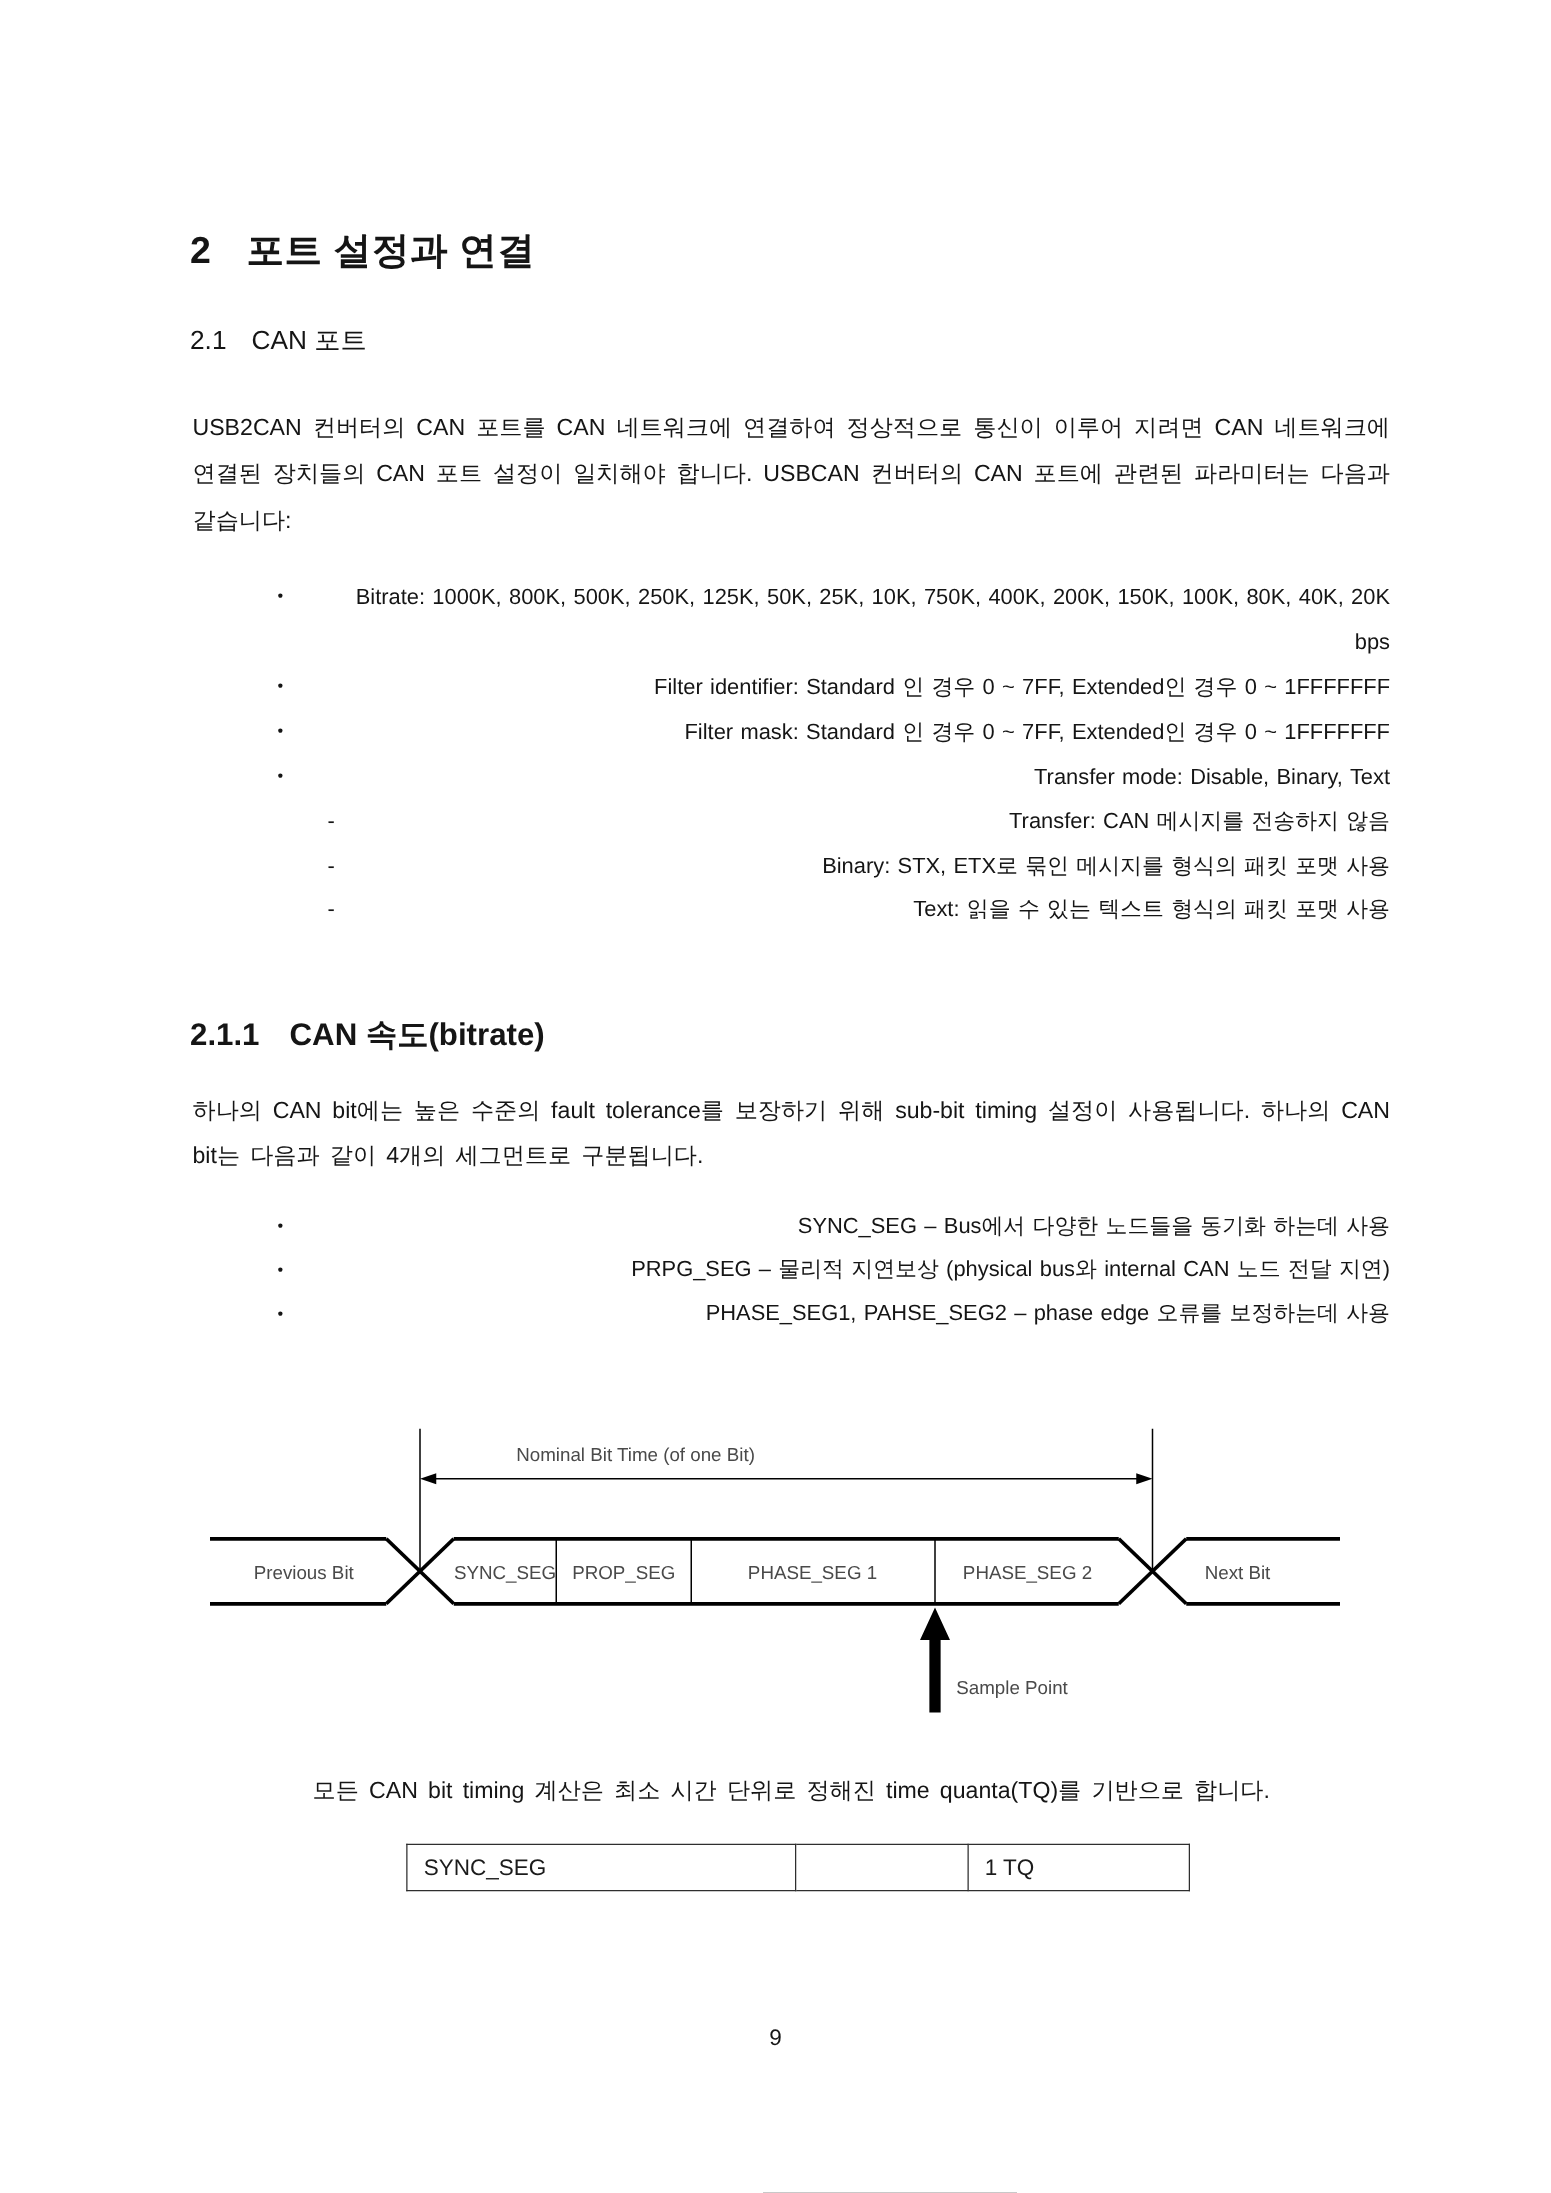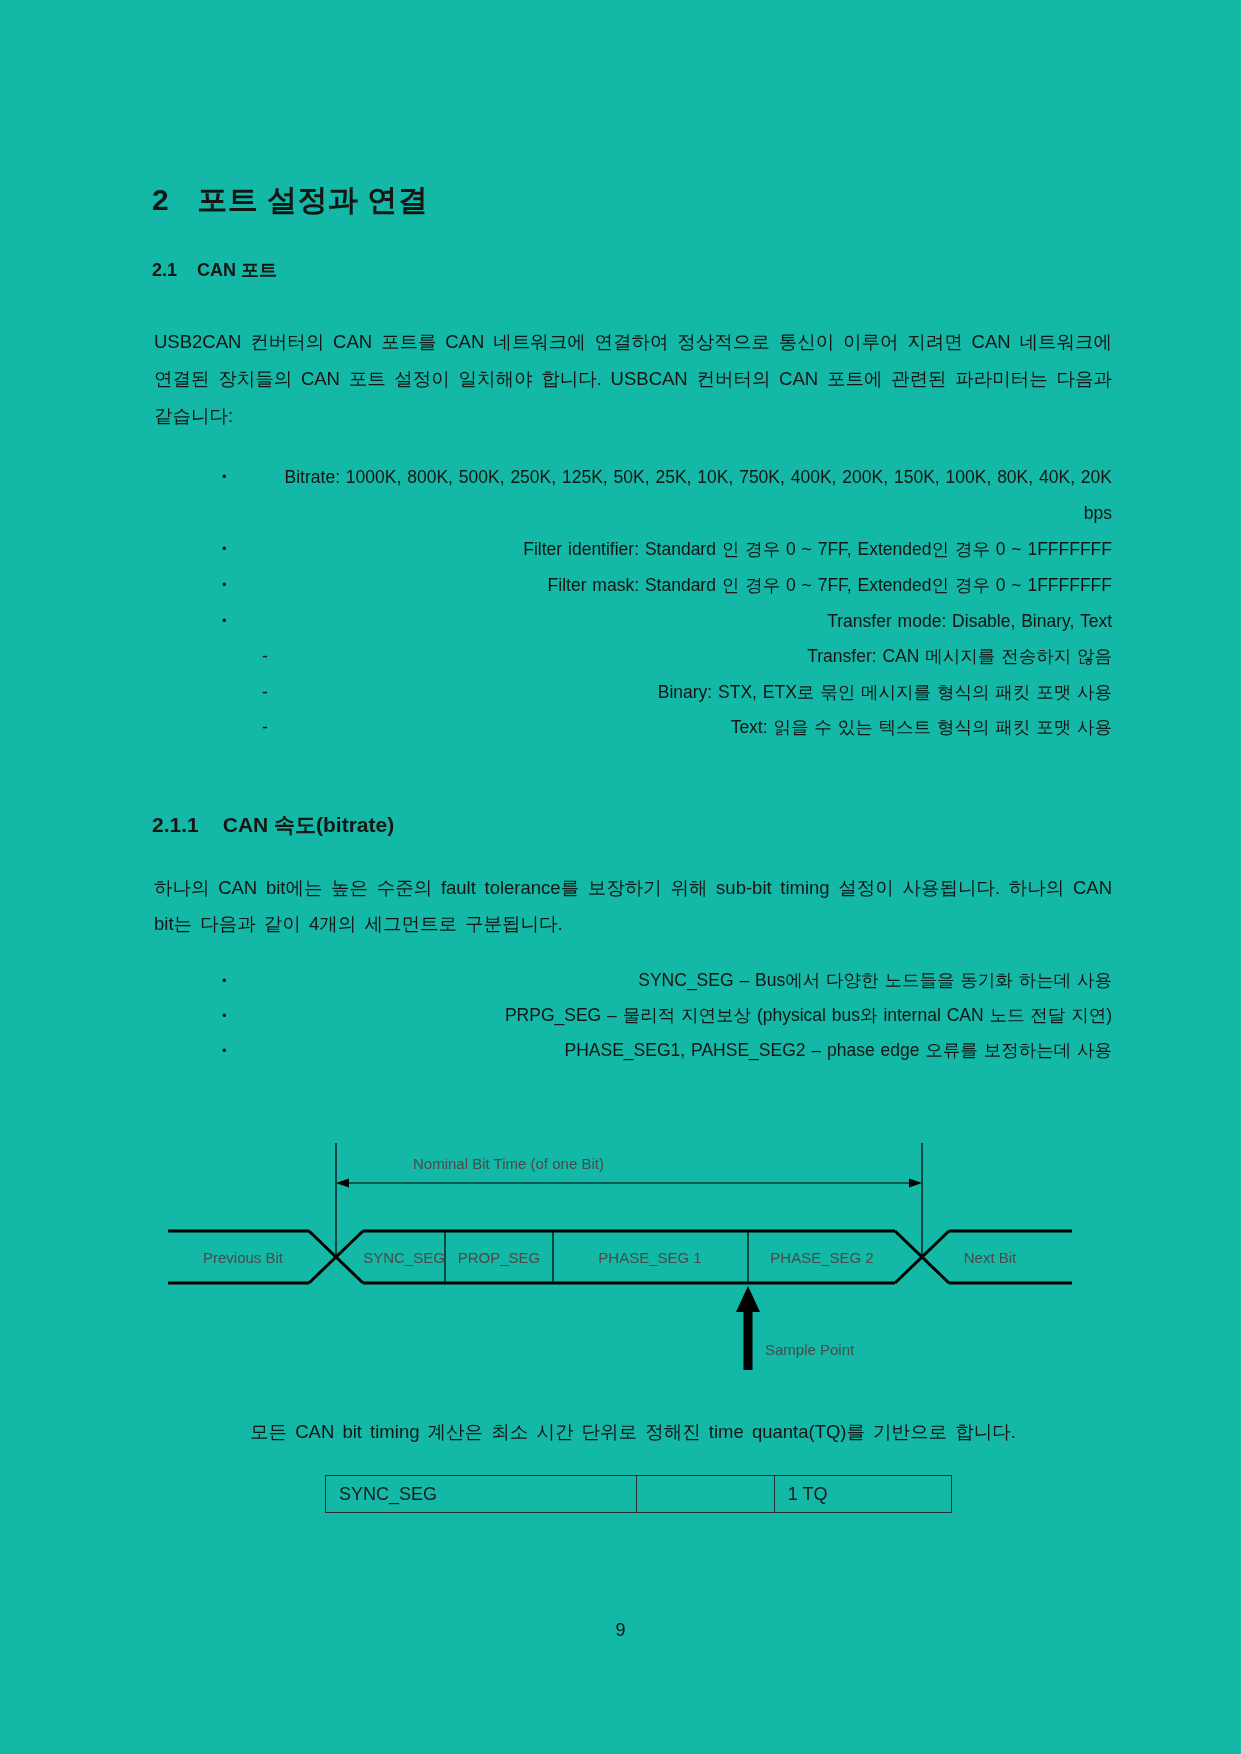--- a/index.html
+++ b/index.html
@@ -1,27 +1,27 @@
 <!DOCTYPE html>
 <html><head>
 <meta charset="utf-8">
 <style>
   html,body{margin:0;padding:0;background:#9e9e9e;}
   .page{
     position:relative;width:1241px;height:1754px;margin:0 auto;
-    background:#14b8a6;overflow:hidden;
+    background:#ffffff;overflow:hidden;
     font-family:"Liberation Sans","DejaVu Sans",sans-serif;
     color:#151515;
   }
   .abs{position:absolute;}
   .h1{left:152px;top:180px;font-size:30px;font-weight:bold;letter-spacing:0.5px;}
   .h1 .num{margin-right:28px;}
-  .h2{left:152px;top:258px;font-size:18px;font-weight:bold;}
+  .h2{left:152px;top:258px;font-size:21px;font-weight:normal;}
   .h2 .num{margin-right:20px;}
-  .h3{left:152px;top:811px;font-size:21px;font-weight:bold;text-align:center;}
+  .h3{left:152px;top:811px;font-size:25px;font-weight:bold;text-align:center;}
   .h3 .num{margin-right:24px;}
   .para{
     left:154px;width:958px;font-size:18.5px;line-height:37px;
     text-align:justify;word-spacing:3px;
   }
   .p1{top:323px;}
   .p2{top:870px;line-height:36px;}
   .p3{top:1414px;line-height:36px;text-align:center;}
   .blist{left:222px;width:890px;font-size:17.5px;}
   .list1{top:459px;}

